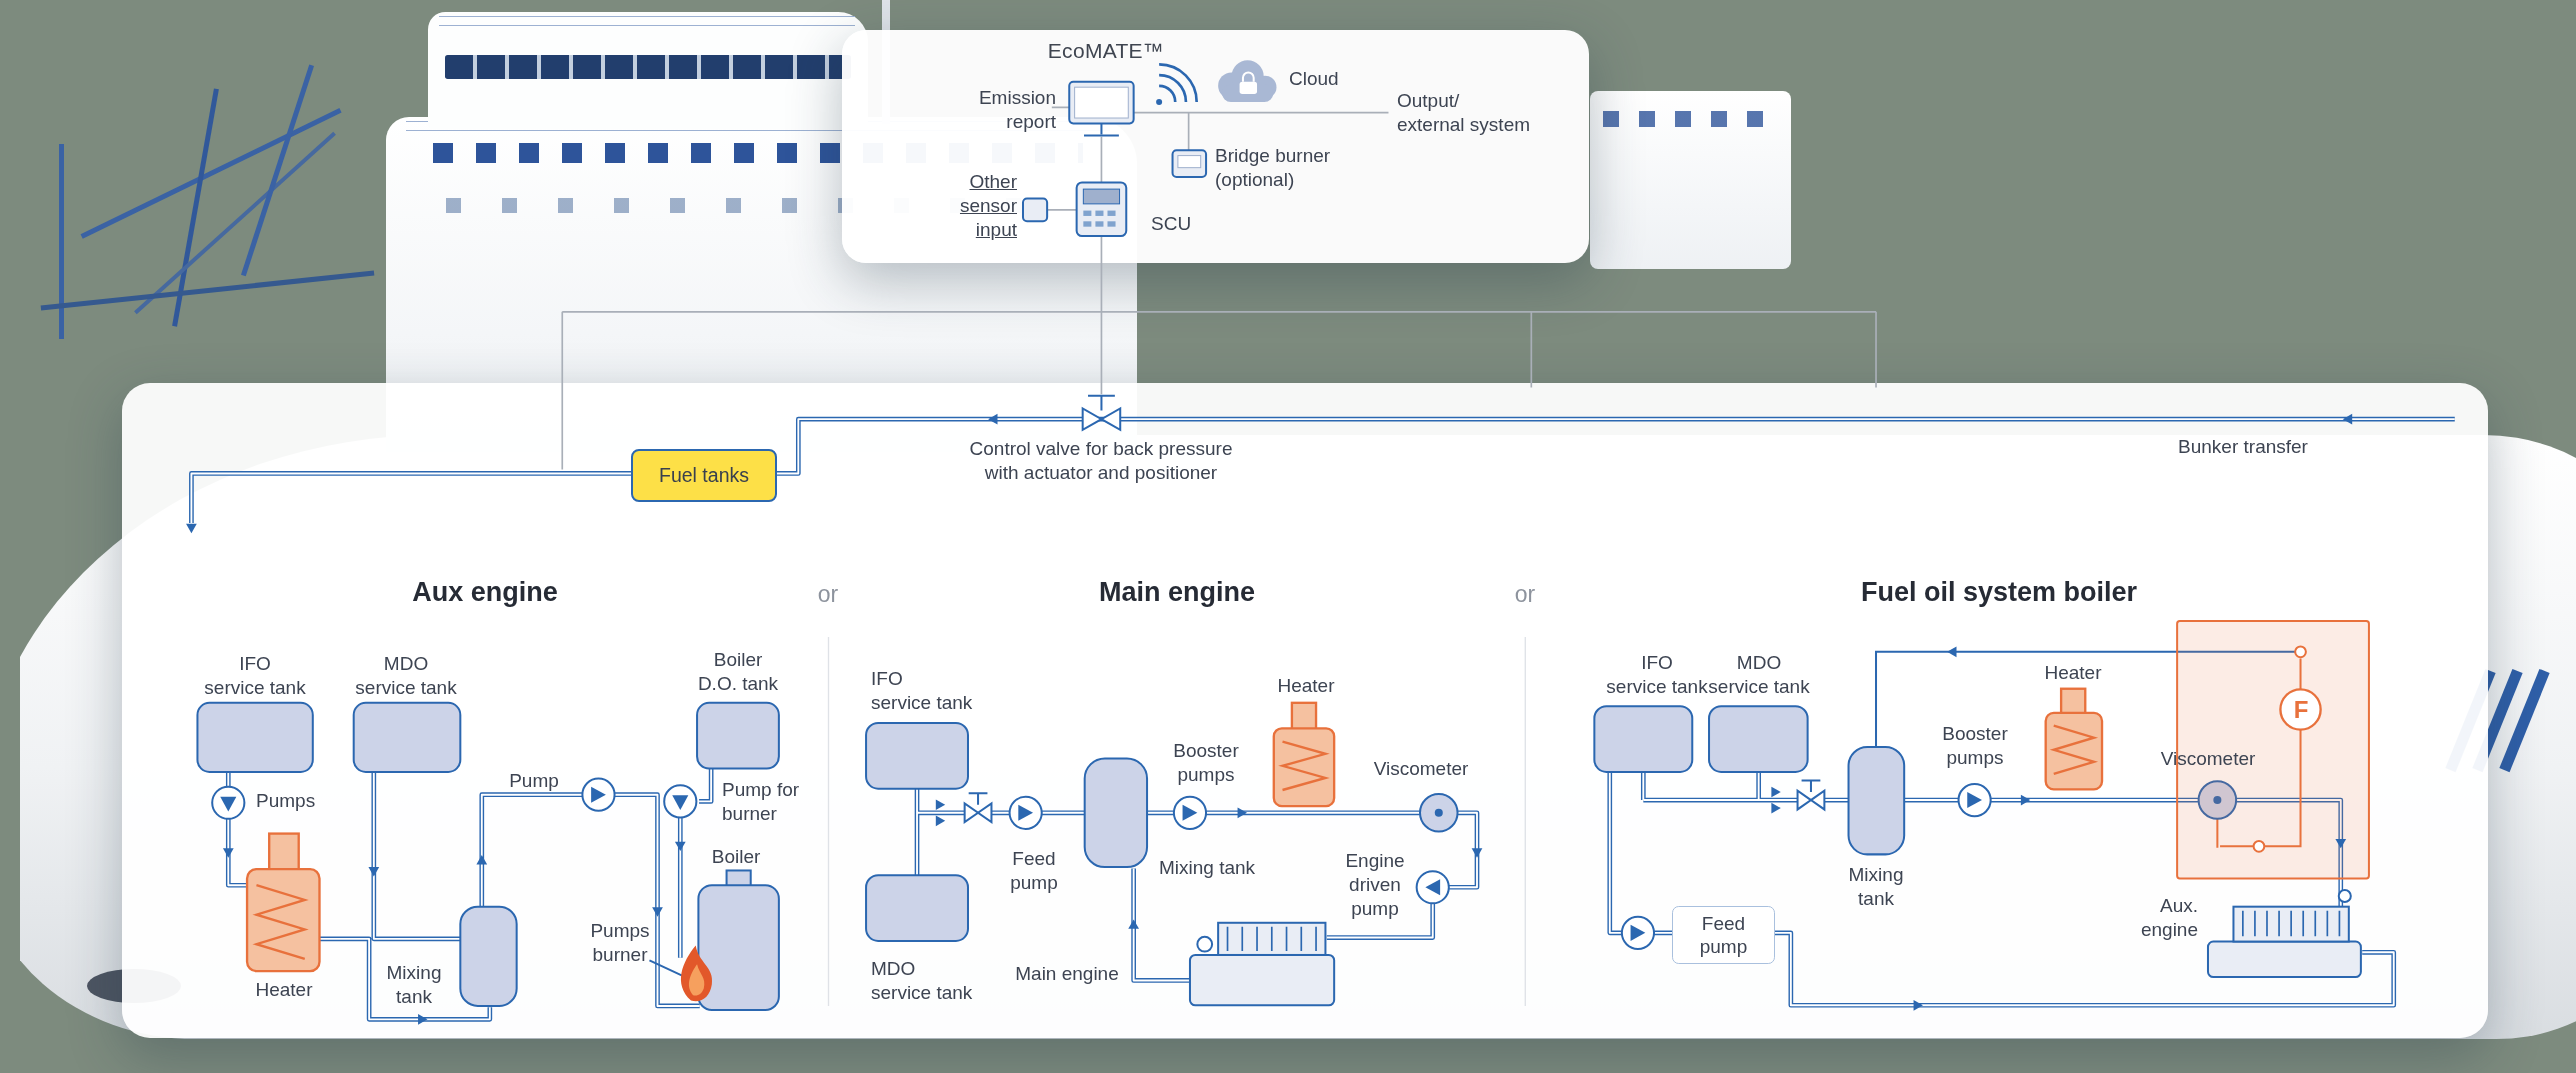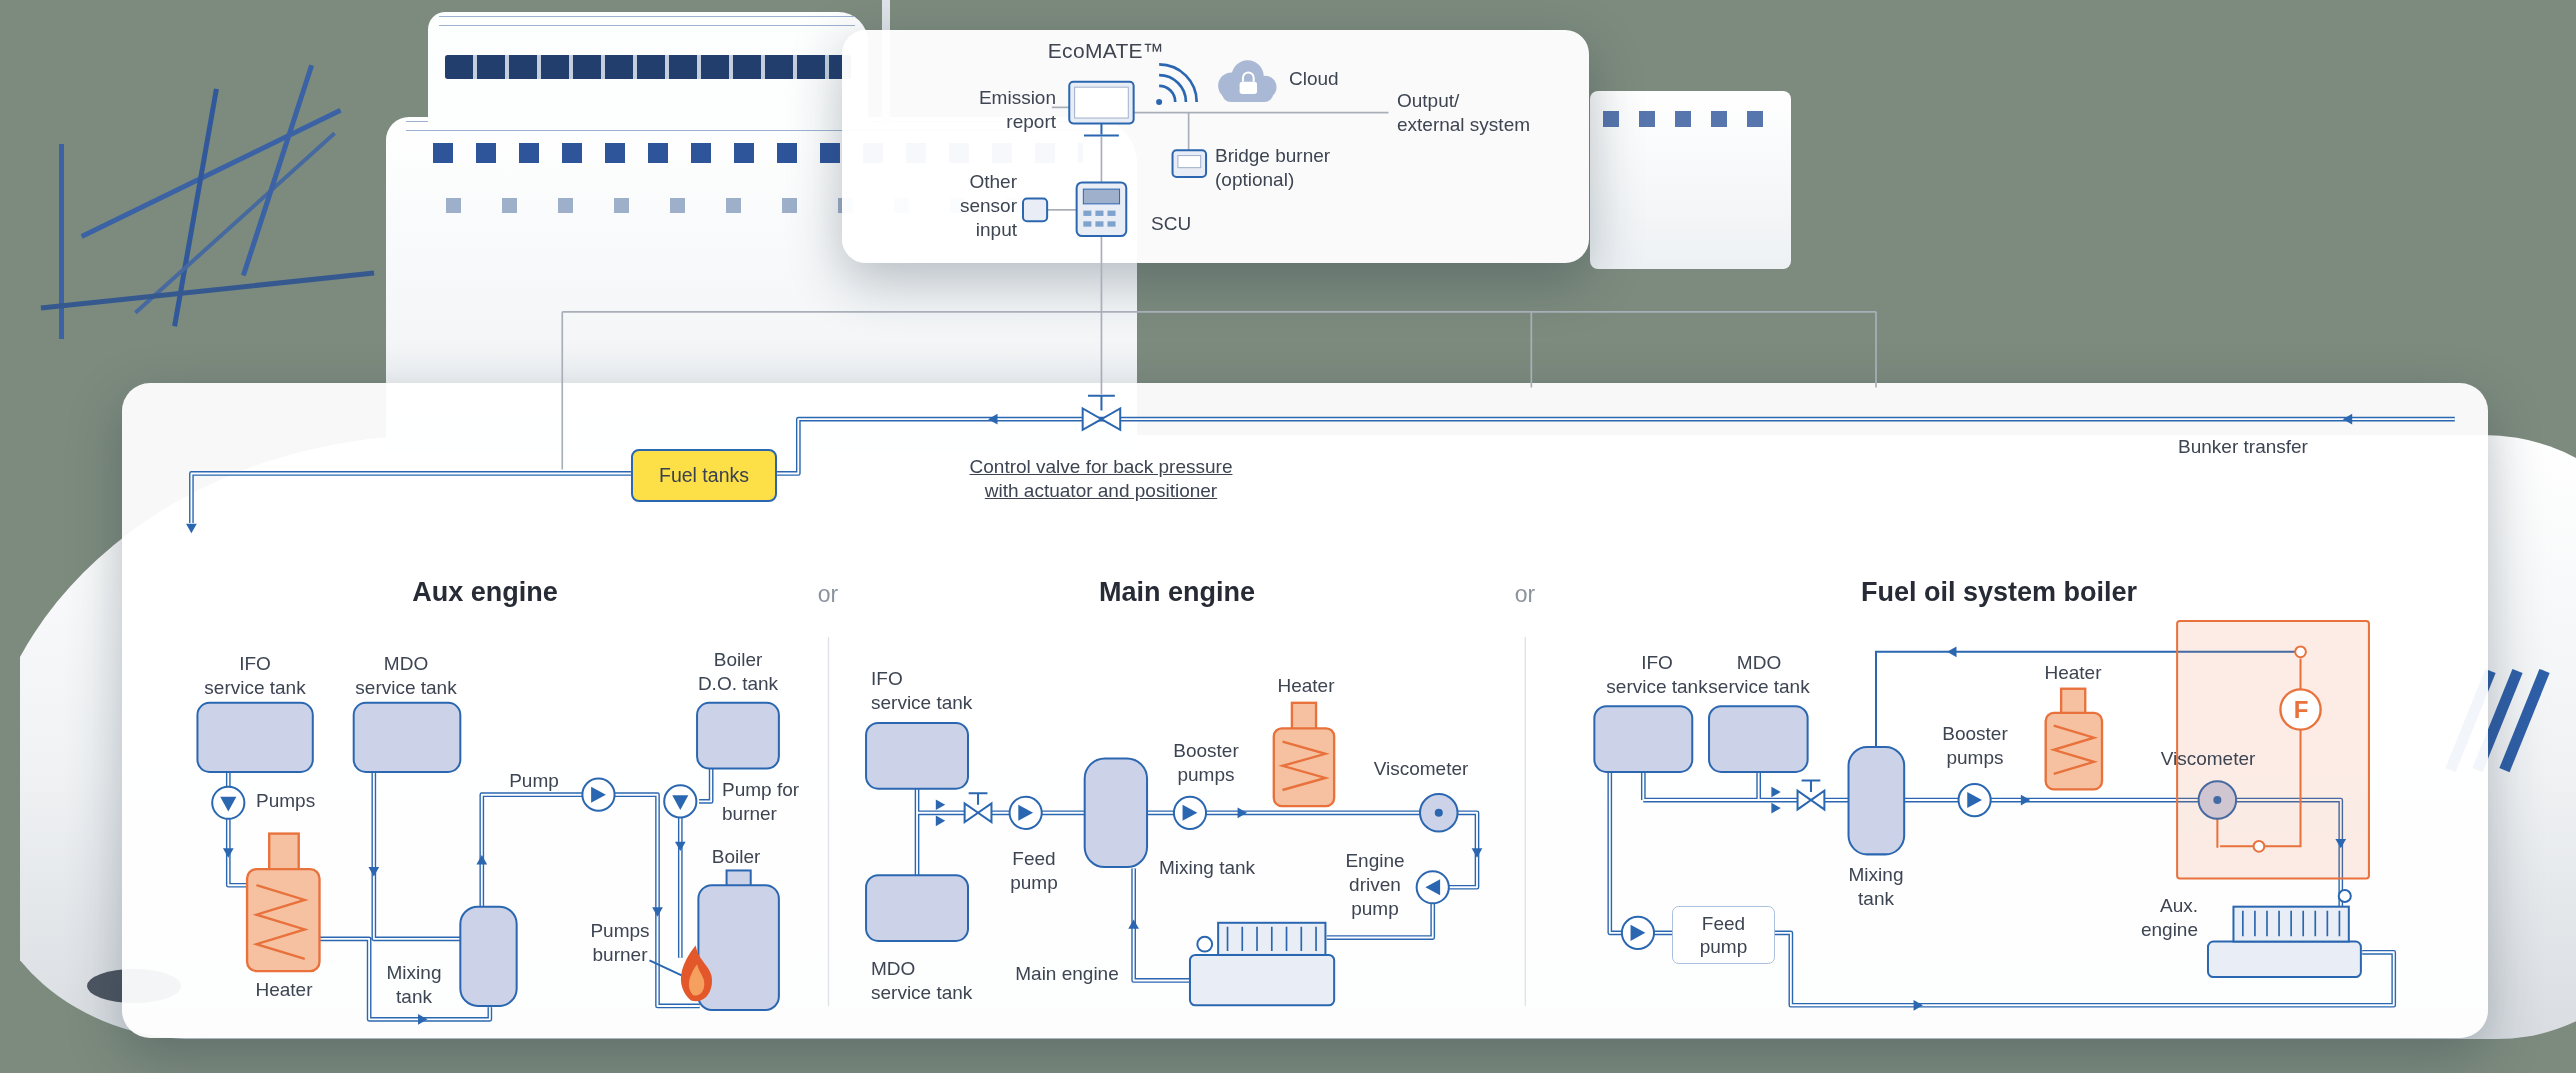--- a/index.html
+++ b/index.html
@@ -280,27 +280,27 @@
   </svg>
 
   <div class="title" style="left:1086px;top:38px;">EcoMATE™</div>
   <div class="lbl ra" style="left:1036px;top:86px;">Emission
 report</div>
   <div class="lbl la" style="left:1269px;top:67px;">Cloud</div>
   <div class="lbl la" style="left:1377px;top:89px;">Output/
 external system</div>
   <div class="lbl la" style="left:1195px;top:144px;">Bridge burner
 (optional)</div>
-  <div class="lbl ra" style="left:997px;top:170px;">Other
+  <div class="lbl ra" style="left:997px;top:170px;text-decoration:underline;">Other
 sensor
 input</div>
   <div class="lbl la" style="left:1131px;top:212px;">SCU</div>
 
   <div class="tagbox" style="left:611px;top:449px;width:142px;height:49px;">Fuel tanks</div>
-  <div class="lbl" style="left:1081px;top:455px;text-decoration:underline;">Control valve for back pressure
+  <div class="lbl" style="left:1081px;top:437px;">Control valve for back pressure
 with actuator and positioner</div>
   <div class="lbl" style="left:2223px;top:435px;">Bunker transfer</div>
 
   <div class="hdr" style="left:465px;top:576px;">Aux engine</div>
   <div class="or" style="left:808px;top:581px;">or</div>
   <div class="hdr" style="left:1157px;top:576px;">Main engine</div>
   <div class="or" style="left:1505px;top:581px;">or</div>
   <div class="hdr" style="left:1979px;top:576px;">Fuel oil system boiler</div>
 
   <div class="lbl" style="left:235px;top:652px;">IFO

